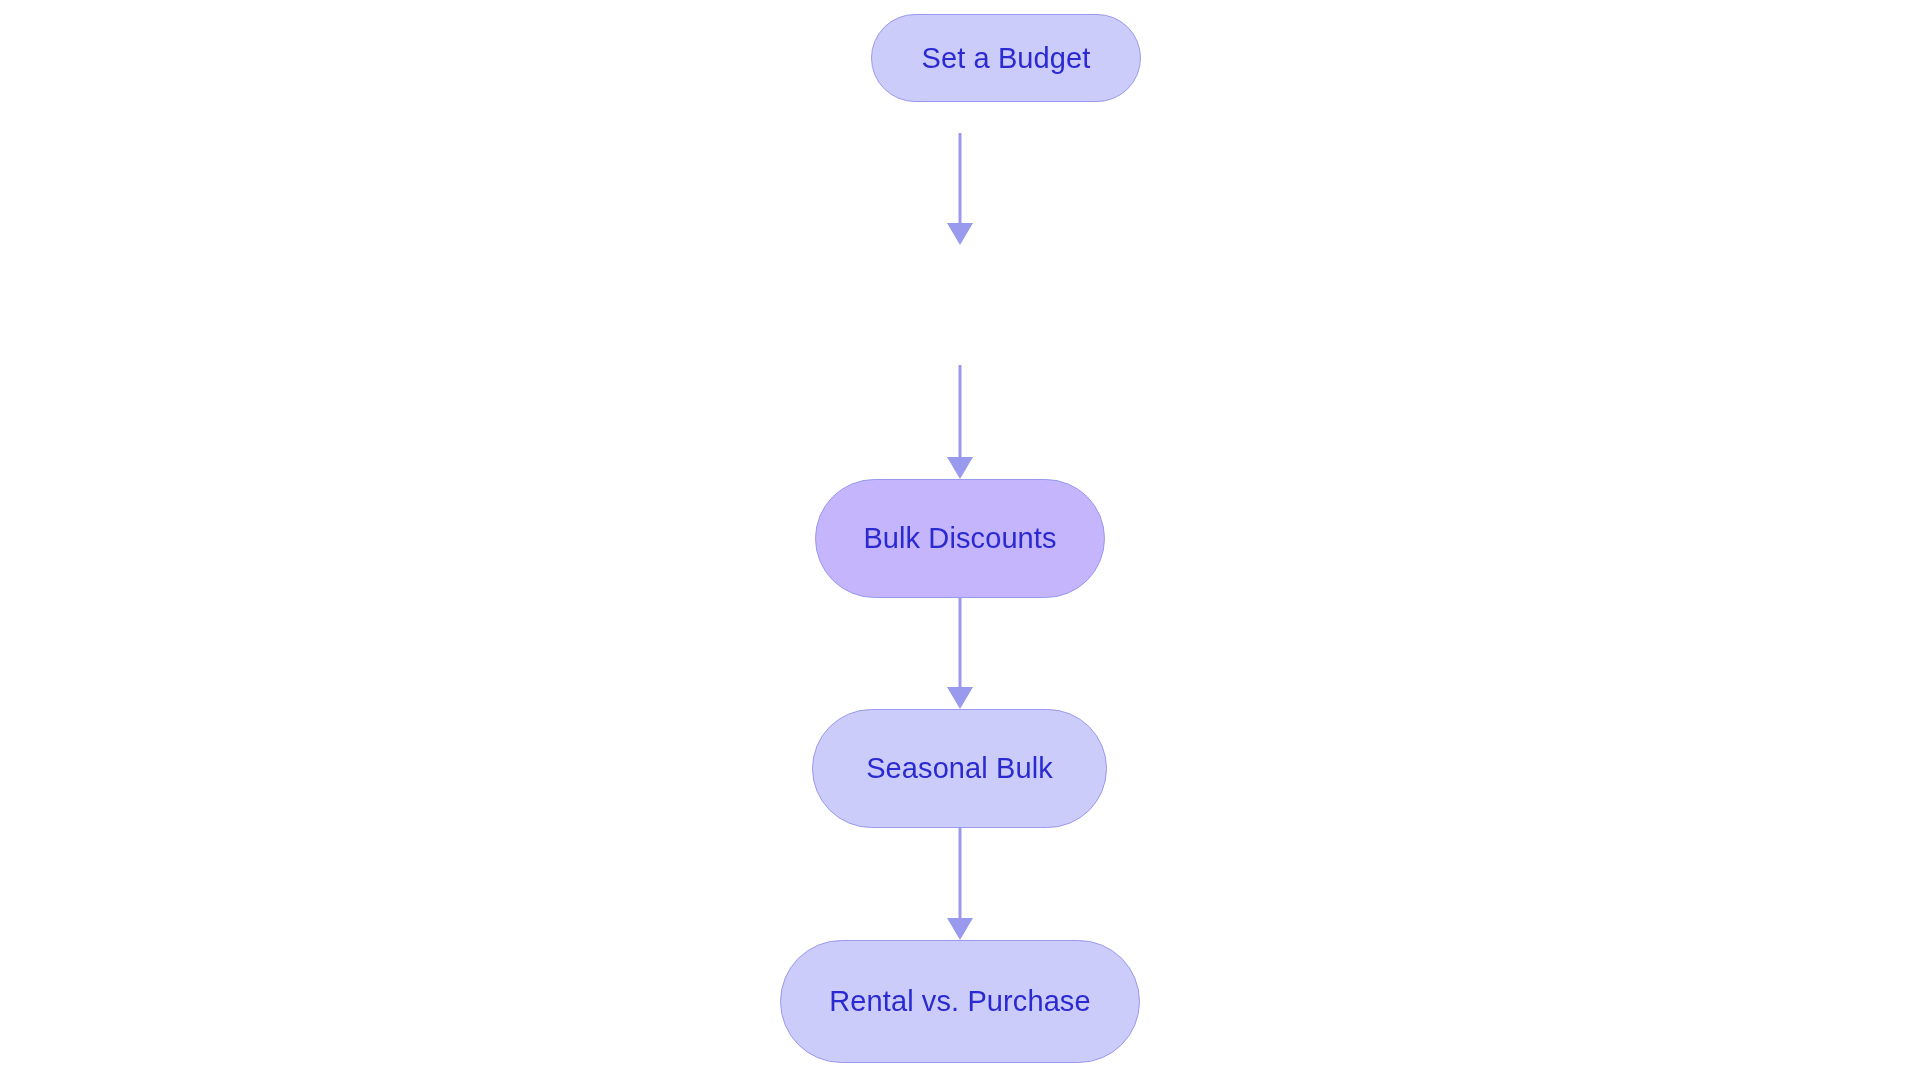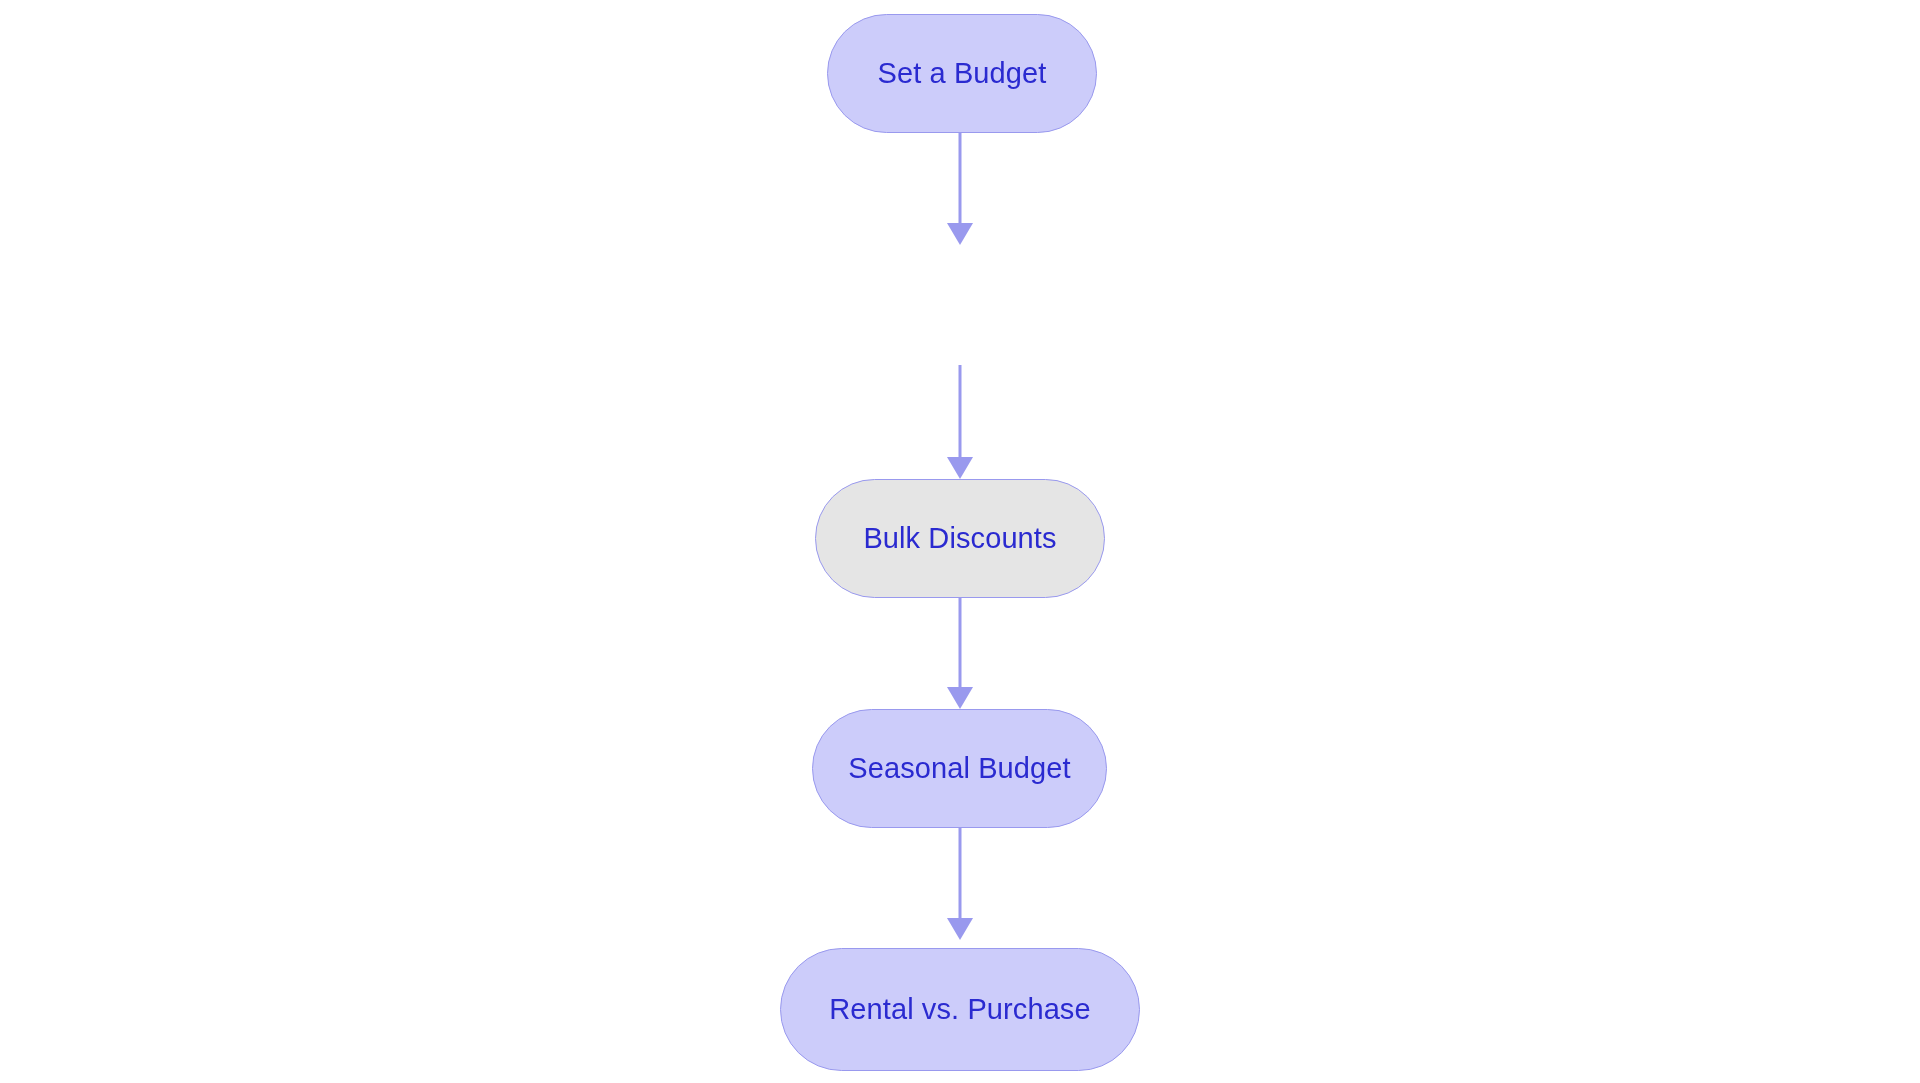--- a/index.html
+++ b/index.html
@@ -89,30 +89,30 @@
   <div class="flow-edge" style="left: 947px; top: 598px; width: 26px; height: 111px;">
     <div class="flow-edge-stem" style="background: rgb(153, 153, 238); width: 3px; height: 91px;"></div>
     <div class="flow-edge-head" style="border-top-color: rgb(153, 153, 238);"></div>
   </div>
 
   <div class="flow-edge" style="left: 947px; top: 828px; width: 26px; height: 112px;">
     <div class="flow-edge-stem" style="background: rgb(153, 153, 238); width: 3px; height: 92px;"></div>
     <div class="flow-edge-head" style="border-top-color: rgb(153, 153, 238);"></div>
   </div>
 
-  <div class="flow-node" style="left: 827px; top: 14px; width: 270px; height: 119px; background: rgb(204, 204, 250); border-color: rgb(153, 153, 238);">
+  <div class="flow-node" style="left: 871px; top: 14px; width: 270px; height: 88px; background: rgb(204, 204, 250); border-color: rgb(153, 153, 238);">
     <span class="flow-node-label" style="color: rgb(42, 42, 208);">Set a Budget</span>
   </div>
 
 
-  <div class="flow-node" style="left: 815px; top: 479px; width: 290px; height: 119px; background: #e5e5e5; border-color: rgb(153, 153, 238);">
+  <div class="flow-node" style="left: 815px; top: 479px; width: 290px; height: 119px; background: #c4b5fd; border-color: rgb(153, 153, 238);">
     <span class="flow-node-label" style="color: rgb(42, 42, 208);">Bulk Discounts</span>
   </div>
 
   <div class="flow-node" style="left: 812px; top: 709px; width: 295px; height: 119px; background: rgb(204, 204, 250); border-color: rgb(153, 153, 238);">
-    <span class="flow-node-label" style="color: rgb(42, 42, 208);">Seasonal Budget</span>
+    <span class="flow-node-label" style="color: rgb(42, 42, 208);">Seasonal Bulk</span>
   </div>
 
-  <div class="flow-node" style="left: 780px; top: 940px; width: 360px; height: 123px; background: rgb(204, 204, 250); border-color: rgb(153, 153, 238); margin-top: 8px;">
+  <div class="flow-node" style="left: 780px; top: 940px; width: 360px; height: 123px; background: rgb(204, 204, 250); border-color: rgb(153, 153, 238);">
     <span class="flow-node-label" style="color: rgb(42, 42, 208);">Rental vs. Purchase</span>
   </div>
 
 </div>
 
 </body></html>

